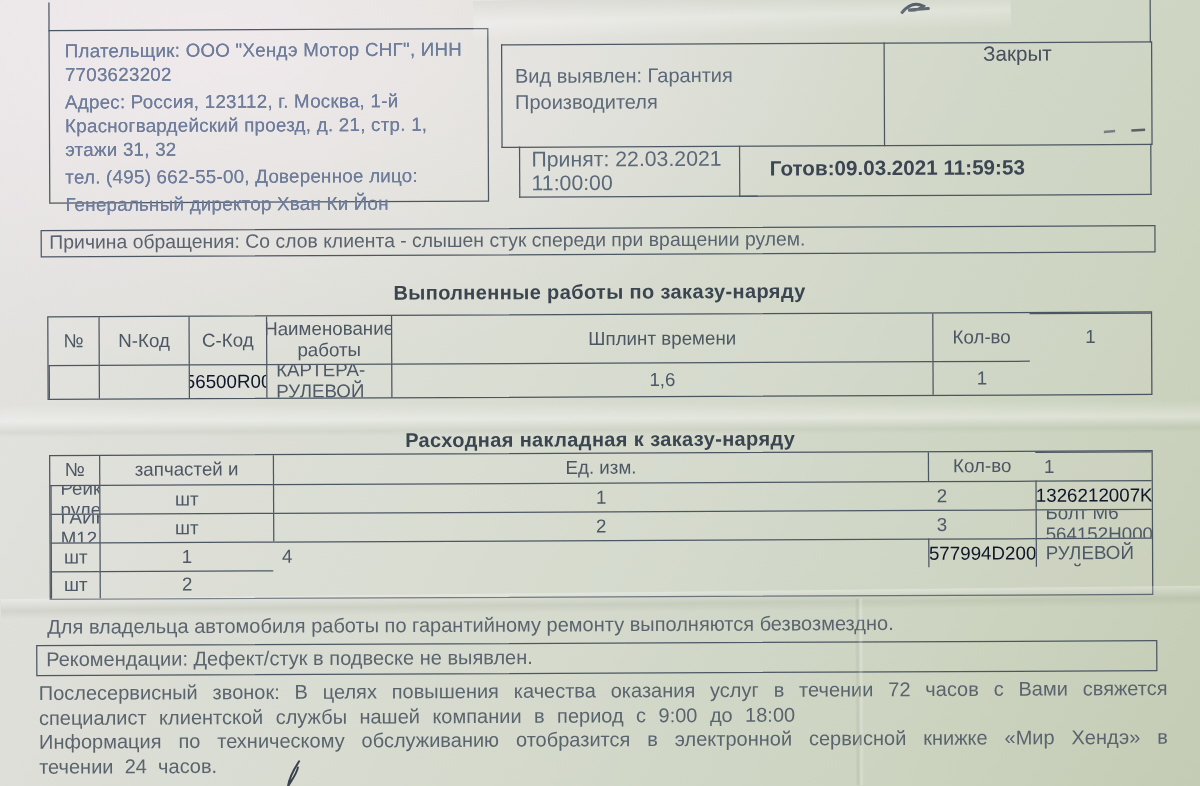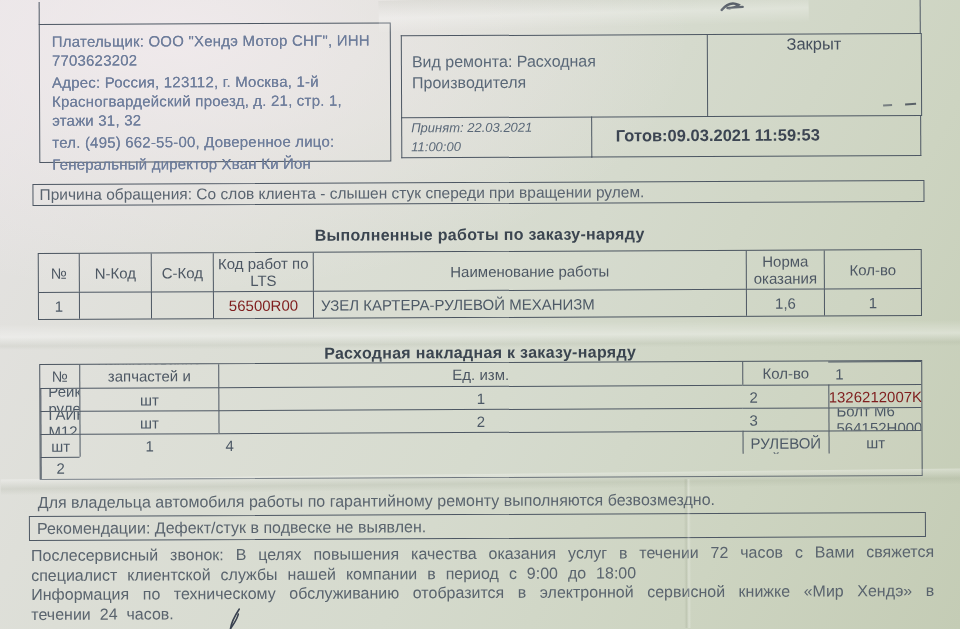--- a/index.html
+++ b/index.html
@@ -19,43 +19,43 @@
   #payer-box{left:40px;top:22px;width:352px;height:139px;padding:7px 10px 4px 12px;
     color:#6e7d9b;font-size:15px;line-height:19px;display:flex;flex-direction:column;}
   #payer-box p{margin:0 0 3px 0;}
   #payer-box p:last-child{margin-top:auto;margin-bottom:2px;}
 
   
   #repair-type-box{left:402px;top:35px;width:307px;height:83px;border-right:none;
     padding:15px 55px 0 10px;color:#5a6878;font-size:16px;line-height:21px;}
   #status-box{left:707.6px;top:35px;width:215px;height:83px;
     text-align:center;color:#454f5d;font-size:16.5px;}
-  #accepted-box{left:402px;top:116.6px;width:191px;height:41px;border-top:none;border-right:none;
-    padding:1px 8px 0 9px;color:#5a6878;font-size:13px;line-height:19px;font-style:italic;}
+  #accepted-box{left:416px;top:116.6px;width:191px;height:41px;border-top:none;border-right:none;
+    padding:1px 8px 0 9px;color:#5a6878;font-size:17px;line-height:19px;}
   #ready-box{left:591.6px;top:116.6px;width:330.4px;height:41px;border-top:none;
     display:flex;align-items:center;padding-left:24px;color:#3c4552;font-size:16.5px;font-weight:600;}
 
   
   #reason-box{left:33px;top:182px;width:892px;height:22px;border-width:1.2px;
     display:flex;align-items:center;padding-left:6px;color:#59636f;font-size:15.5px;}
 
   .doc-title{position:absolute;left:0;width:960px;text-align:center;font-weight:700;
     color:#3b4550;font-size:16px;letter-spacing:.3px;}
   #work-title{top:226px;}
   #parts-title{top:344px;}
 
   
   .tbl{position:absolute;display:grid;border:1.5px solid #4b5560;box-sizing:border-box;background:rgba(255,255,255,0.04);}
   .c{display:flex;align-items:center;justify-content:center;box-sizing:border-box;
      border-left:1.2px solid #4d5763;border-top:1.2px solid #4d5763;
      font-size:15px;color:#4d5966;text-align:center;line-height:17px;overflow:hidden;}
   .c.nl{border-left:none;} .c.nt{border-top:none;}
   .c.al{justify-content:flex-start;text-align:left;padding-left:7px;}
   .c.hdr{color:#4d5763;}
-  .c.code{color:#7f1d1d;}
+  .c.code{color:#0f172a;}
   #work-table{left:38px;top:251px;width:884px;height:67px;
     grid-template-columns:40px 72px 62px 100px 1fr 78px 97px;grid-template-rows:38px 1fr;}
   #parts-table{left:39px;top:362px;width:883px;height:116px;
     grid-template-columns:39px 139px 1fr 86px 93px;grid-template-rows:23px 23px 23px 23px 1fr;}
 
   
   .note{position:absolute;color:#5a646e;font-size:16px;line-height:19.5px;}
   #warranty-note{left:37px;top:491px;width:902px;}
   #recommend-box{left:28px;top:514px;width:897px;height:25px;border-width:1.2px;
     display:flex;align-items:center;padding-left:7px;color:#5a646e;font-size:16px;}
@@ -84,44 +84,43 @@
   <div class="seg" style="left:921px;top:0;width:1.4px;height:36px;"></div>
 
   <div id="payer-box" class="box ink">
     <p>Плательщик: ООО "Хендэ Мотор СНГ", ИНН 7703623202</p>
     <p>Адрес: Россия, 123112, г. Москва, 1-й Красногвардейский проезд, д. 21, стр. 1, этажи 31, 32</p>
     <p>тел. (495) 662-55-00, Доверенное лицо:</p>
     <p>Генеральный директор Хван Ки Йон</p>
   </div>
 
   <div id="repair-type-box" class="box">
-    <span>Вид ремонта: Расходная Производителя</span>
+    <span>Вид выявлен: Гарантия Производителя</span>
   </div>
   <div id="status-box" class="box">
     <span>Закрыт</span>
   </div>
   <div id="accepted-box" class="box">
     <span>Принят: 22.03.2021 11:00:00</span>
   </div>
   <div id="ready-box" class="box">
     <span>Готов:09.03.2021 11:59:53</span>
   </div>
 
   <div id="reason-box" class="box">
     <span>Причина обращения:  Со слов клиента - слышен стук спереди при вращении рулем.</span>
   </div>
 
   <div id="work-title" class="doc-title">Выполненные работы по заказу-наряду</div>
   <div id="work-table" class="tbl">
     <div class="c hdr nl nt">№</div>
     <div class="c hdr nt">N-Код</div>
     <div class="c hdr nt">C-Код</div>
-    <div class="c hdr nt">Код работ по LTS</div>
     <div class="c hdr nt">Наименование работы</div>
-    <div class="c hdr nt">Норма оказания</div>
+    <div class="c hdr nt">Шплинт времени</div>
     <div class="c hdr nt">Кол-во</div>
     <div class="c nl">1</div>
     <div class="c"></div>
     <div class="c"></div>
     <div class="c code">56500R00</div>
     <div class="c al">УЗЕЛ КАРТЕРА-РУЛЕВОЙ МЕХАНИЗМ</div>
     <div class="c">1,6</div>
     <div class="c">1</div>
   </div>
 
@@ -142,20 +141,21 @@
     <div class="c al">ГАЙКА М12</div>
     <div class="c">шт</div>
     <div class="c">2</div>
 
     <div class="c al nl">3</div>
     <div class="c al">Болт М6 564152H000</div>
     <div class="c">шт</div>
     <div class="c">1</div>
 
     <div class="c al nl">4</div>
+    <div class="c code">577994D200</div>
     <div class="c al">Шплинт РУЛЕВОЙ РЕЙКИ</div>
     <div class="c">шт</div>
     <div class="c">2</div>
   </div>
 
   <div id="warranty-note" class="note">Для владельца автомобиля работы по гарантийному ремонту выполняются безвозмездно.</div>
   <div id="recommend-box" class="box">
     <span>Рекомендации: Дефект/стук в подвеске не выявлен.</span>
   </div>
   <div id="post-service-note" class="note">Послесервисный звонок: В целях повышения качества оказания услуг в течении 72 часов с Вами свяжется специалист клиентской службы нашей компании в период с 9:00 до 18:00</div>

